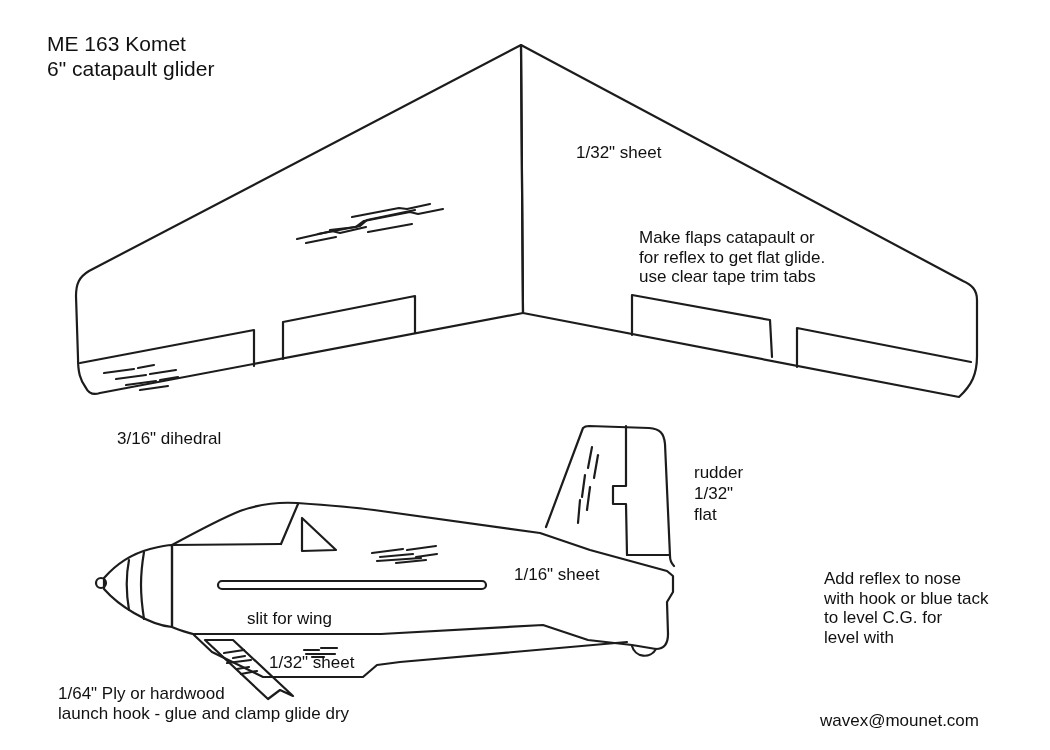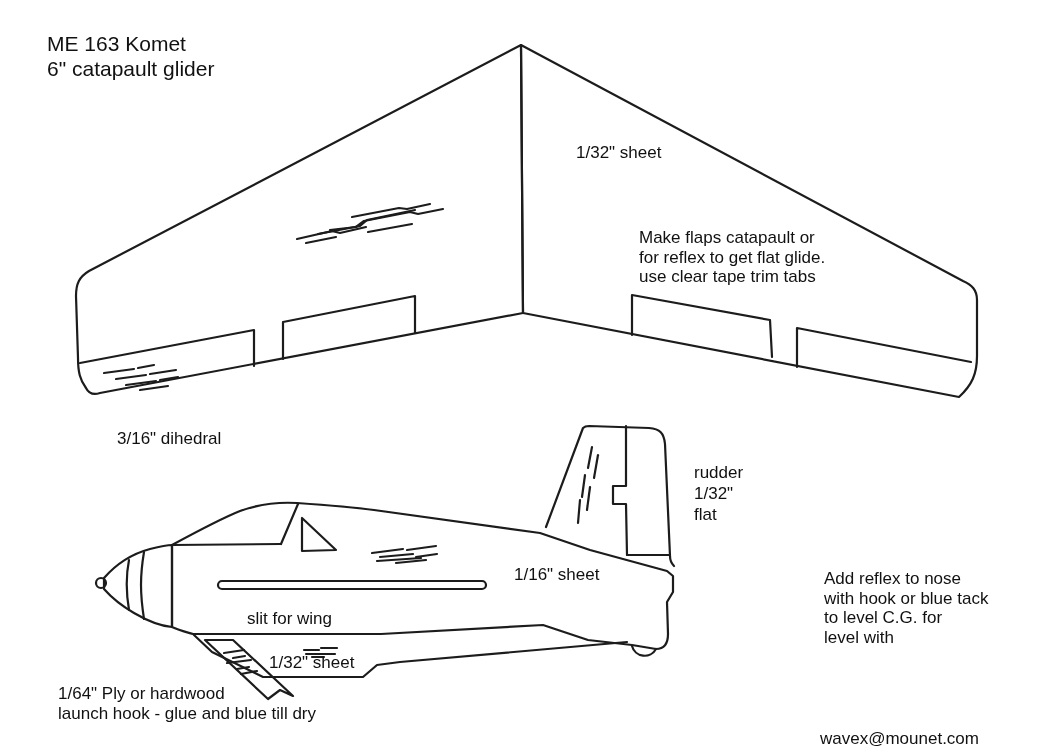--- a/index.html
+++ b/index.html
@@ -147,25 +147,25 @@
   </div>
 
   <div class="lbl" style="left:247px;top:561px;margin-top:48px;">slit for wing</div>
 
   <div class="lbl" style="left:514px;top:565px;">1/16" sheet</div>
 
   <div class="lbl" style="left:269px;top:653px;">1/32" sheet</div>
 
   <div class="lbl" style="left:58px;top:684px;">
     <div>1/64" Ply or hardwood</div>
-    <div>launch hook - glue and blue till dry</div>
+    <div>launch hook - glue and clamp glide dry</div>
   </div>
 
   <div class="lbl ballast-note" style="left:824px;top:569px;">
     <div>Add reflex to nose</div>
     <div>with hook or blue tack</div>
     <div>to level C.G. for</div>
     <div>level with</div>
   </div>
 
-  <div class="lbl" style="left:820px;top:729px;text-align:right;">wavex@mounet.com</div>
+  <div class="lbl" style="left:820px;top:711px;text-align:right;">wavex@mounet.com</div>
 
 </div>
 
 </body></html>

